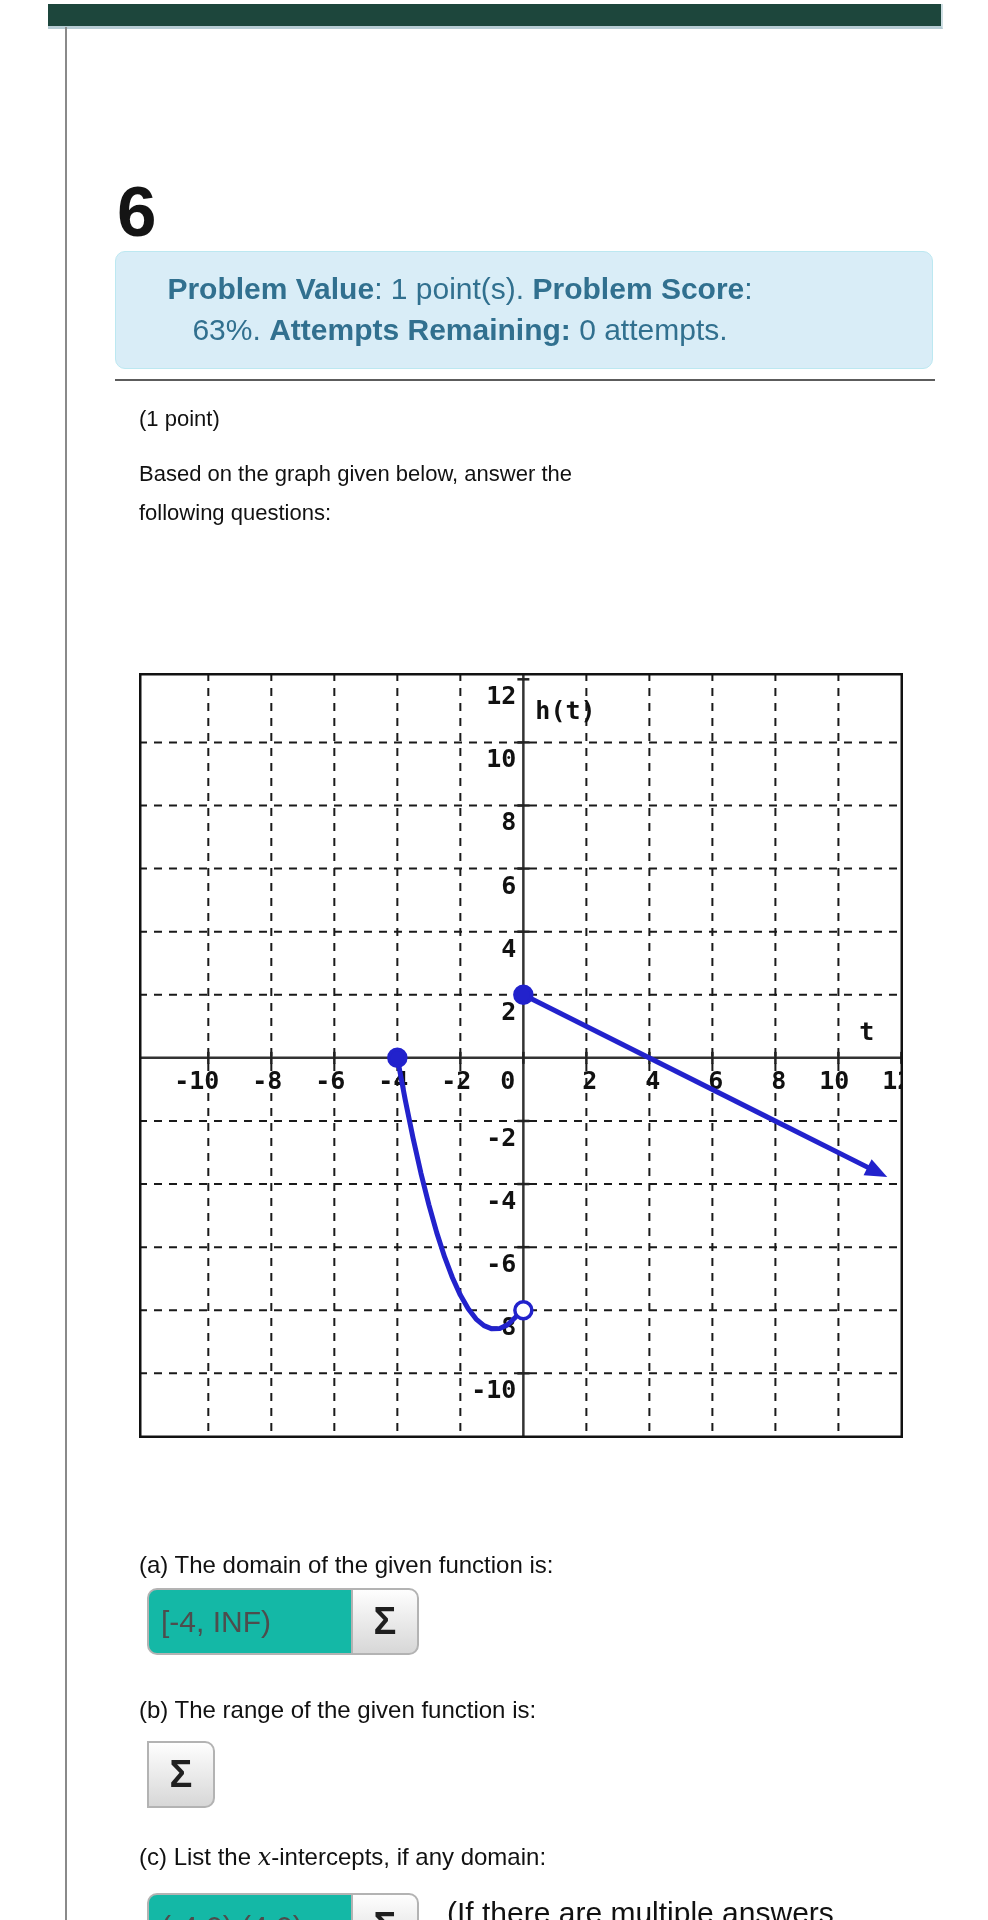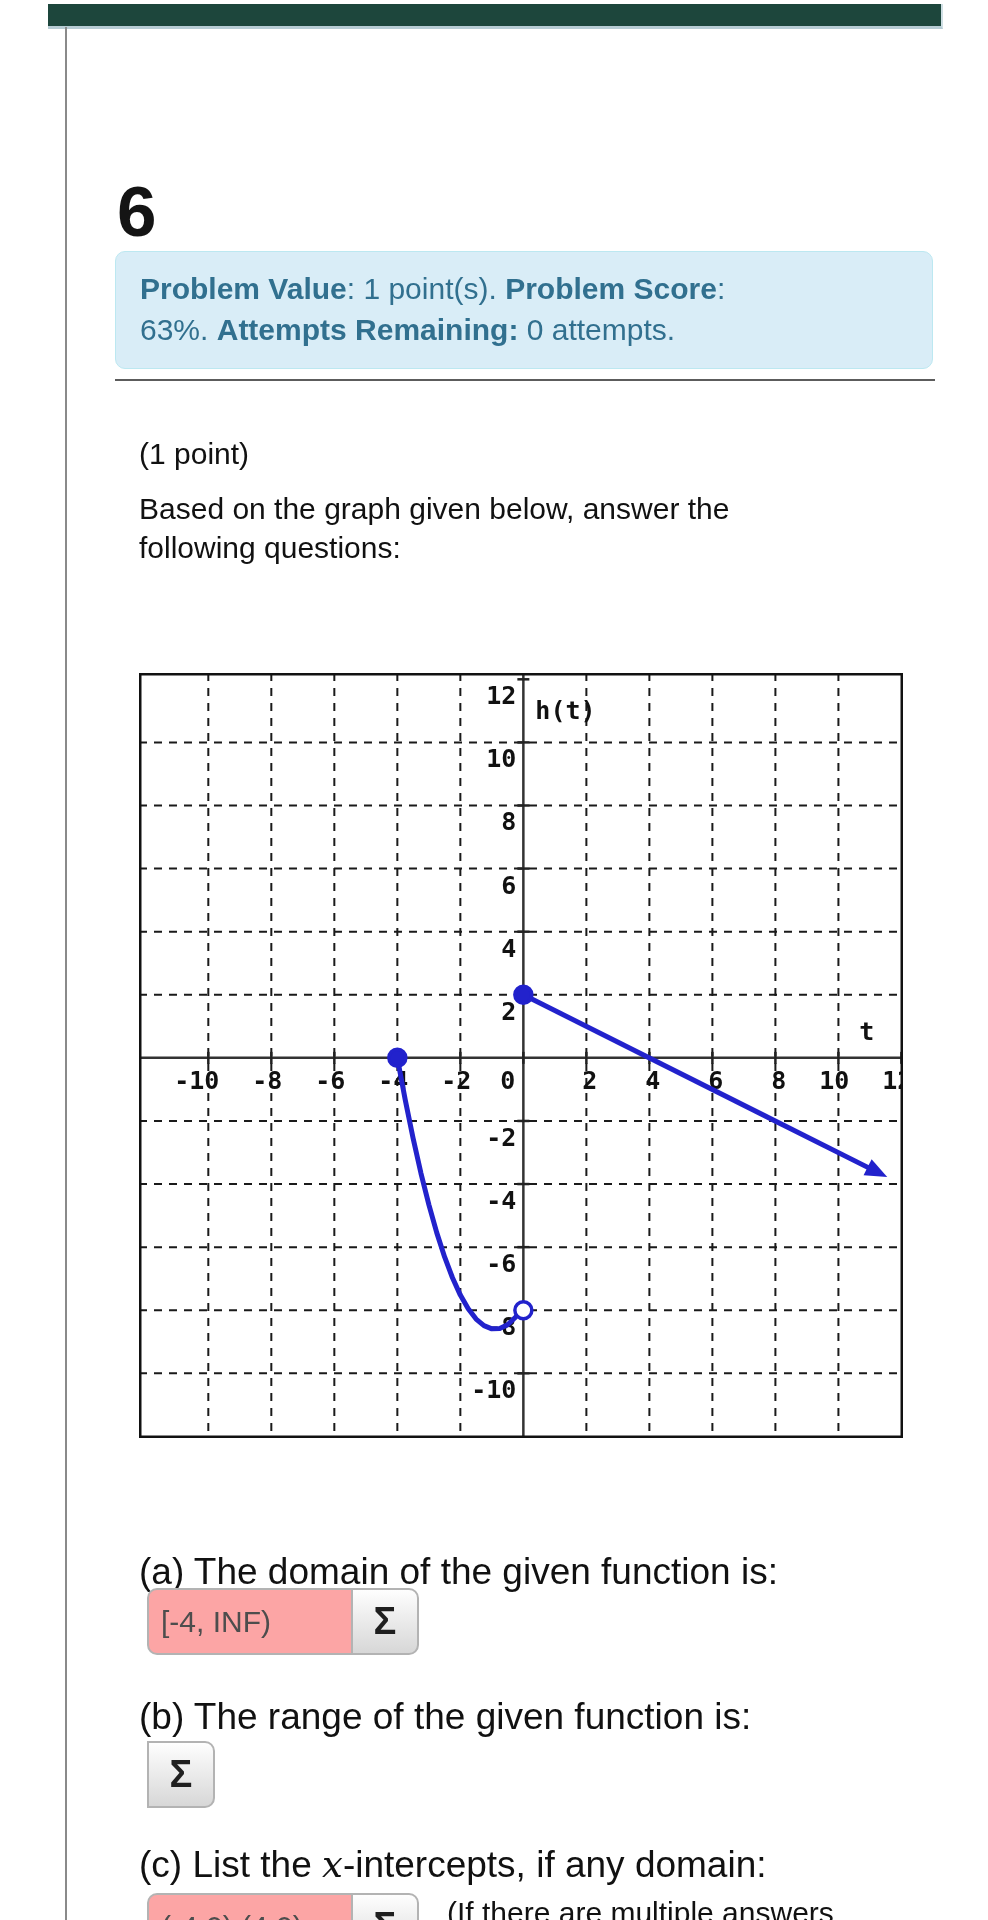--- a/index.html
+++ b/index.html
@@ -14,42 +14,42 @@
   .vrule{
     position:absolute;left:65px;top:27px;width:2px;height:1893px;background:#8a8a8a;
   }
   .page-title{
     position:absolute;left:117px;top:50px;width:820px;
     font-size:71px;font-weight:bold;color:#141414;line-height:76px;letter-spacing:-1px;
   }
   .info-box{
     position:absolute;left:115px;top:251px;width:818px;box-sizing:border-box;
     background:#d9edf7;border:1px solid #bce8f1;border-radius:10px;
-    padding:16px 24px 18px 24px;color:#31708f;font-size:30px;line-height:41px;
+    padding:16px 24px 18px 24px;color:#31708f;font-size:30px;line-height:41px;text-align:center;
   }
   .info-box .inner{max-width:640px;}
   .hr{
     position:absolute;left:115px;top:379px;width:820px;height:2px;background:#5c5c5c;
   }
-  .body-text{font-size:30px;line-height:39px;color:#111;margin-top:35px;}
+  .body-text{font-size:22px;line-height:39px;color:#111;}
   .pt-note{position:absolute;left:139px;top:399px;}
   .intro{position:absolute;left:139px;top:454px;}
   .graph-wrap{
     position:absolute;left:139px;top:673px;width:764px;height:765px;background:#fff;
   }
   .graph-wrap svg{display:block;width:764px;height:765px;}
   .gtxt{font-family:"DejaVu Sans Mono",monospace;font-weight:bold;font-size:25px;fill:#111;}
-  .q-label{position:absolute;white-space:nowrap;font-size:37px;color:#111;}
+  .q-label{position:absolute;white-space:nowrap;font-size:24px;color:#111;}
   .q-label .mathvar{font-family:"DejaVu Serif",serif;font-style:italic;}
   .ans-group{position:absolute;display:flex;align-items:stretch;height:67px;}
   .ans-field{
     width:178px;height:63px;box-sizing:content-box;
     border:2px solid #b3b3b3;border-right:none;border-radius:10px 0 0 10px;
     font-family:"Liberation Sans",sans-serif;font-size:30px;color:#4d4d4d;
-    padding:0 12px;background:#fca5a5;outline:none;
+    padding:0 12px;background:#14b8a6;outline:none;
   }
   .ans-btn{
     width:68px;height:67px;box-sizing:border-box;
     border:2px solid #b3b3b3;border-radius:0 10px 10px 0;
     background:linear-gradient(#fefefe,#d7d7d7);
     font-family:"Liberation Sans",sans-serif;font-size:38px;font-weight:bold;color:#1f1f1f;
     display:flex;align-items:center;justify-content:center;cursor:pointer;padding:0;
   }
   .ans-note{position:absolute;white-space:nowrap;font-size:30px;color:#111;}
 </style>

